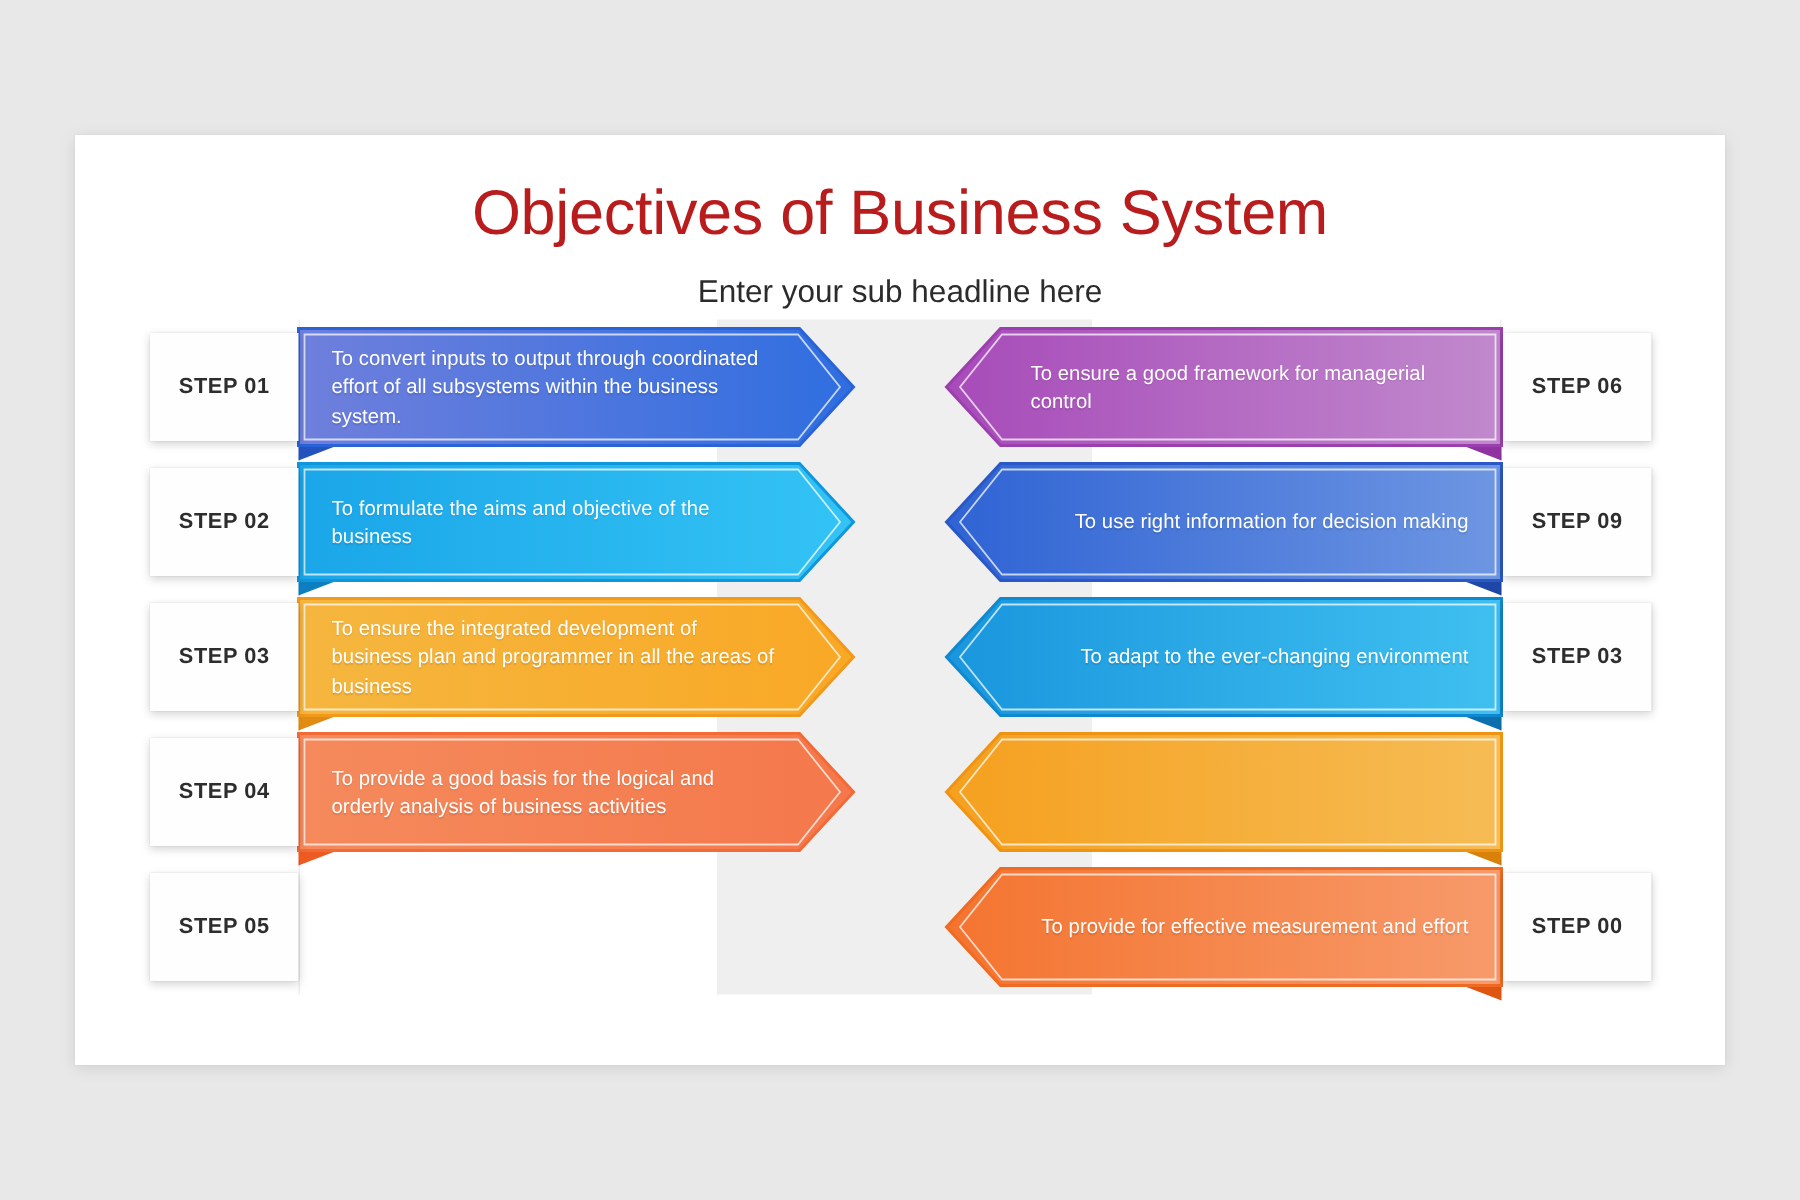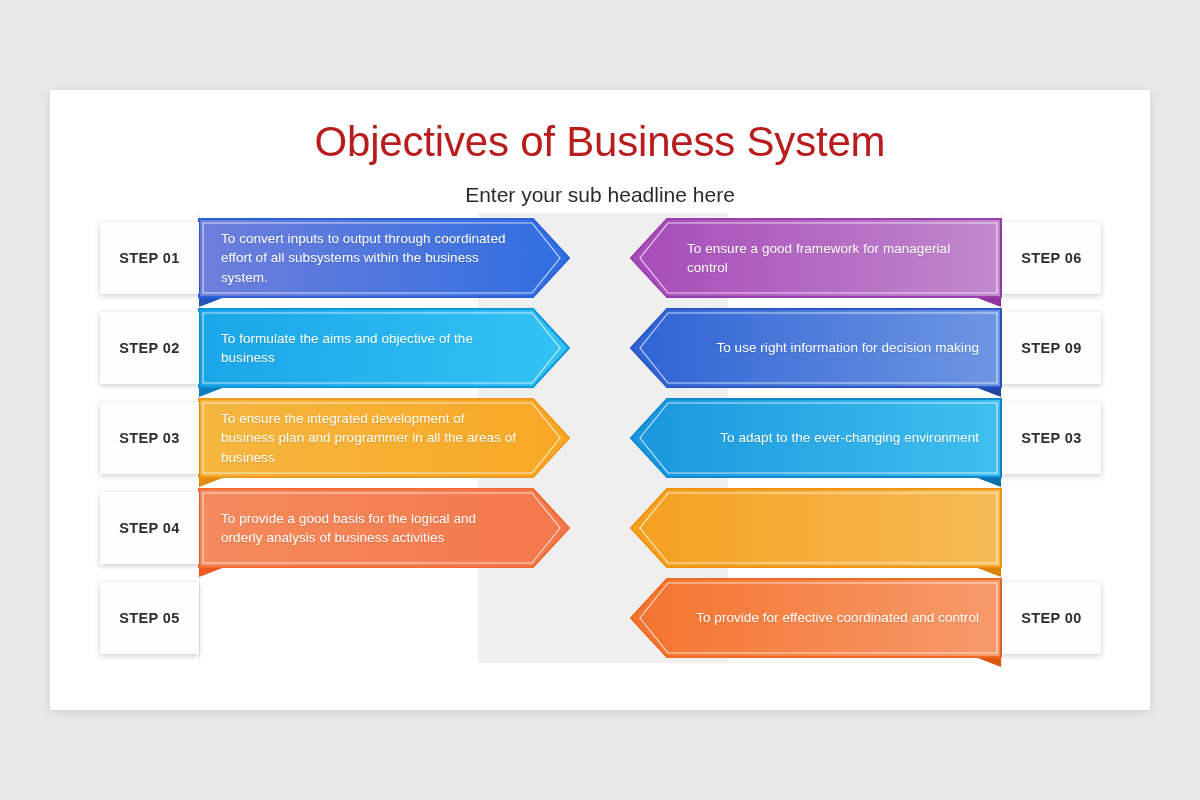--- a/index.html
+++ b/index.html
@@ -344,21 +344,21 @@
     <defs>
       <linearGradient id="grad-r-4" x1="1" y1="0" x2="0" y2="0">
         <stop offset="0%" stop-color="#f79a6b"></stop>
         <stop offset="100%" stop-color="#f4742f"></stop>
       </linearGradient>
     </defs>
     <polygon points="370,84 344,84 370,94" fill="#e05512"></polygon>
     <polygon points="370,6 36,6 0,45 36,84 370,84" fill="url(#grad-r-4)" stroke="#ef6a22" stroke-width="2"></polygon>
     <polygon points="366,10 37,10 9,45 37,80 366,80" fill="none" stroke="rgba(255,255,255,0.72)" stroke-width="1.2"></polygon>
   </svg>
-      <div class="arrow-text">To provide for effective coordinated and control</div>
+      <div class="arrow-text">To provide for effective measurement and effort</div>
     </div>
 
     <div class="step-card left">
       <span>STEP 05</span>
     </div>
 
     <div class="step-card right">
       <span>STEP 00</span>
     </div>
   </div>

